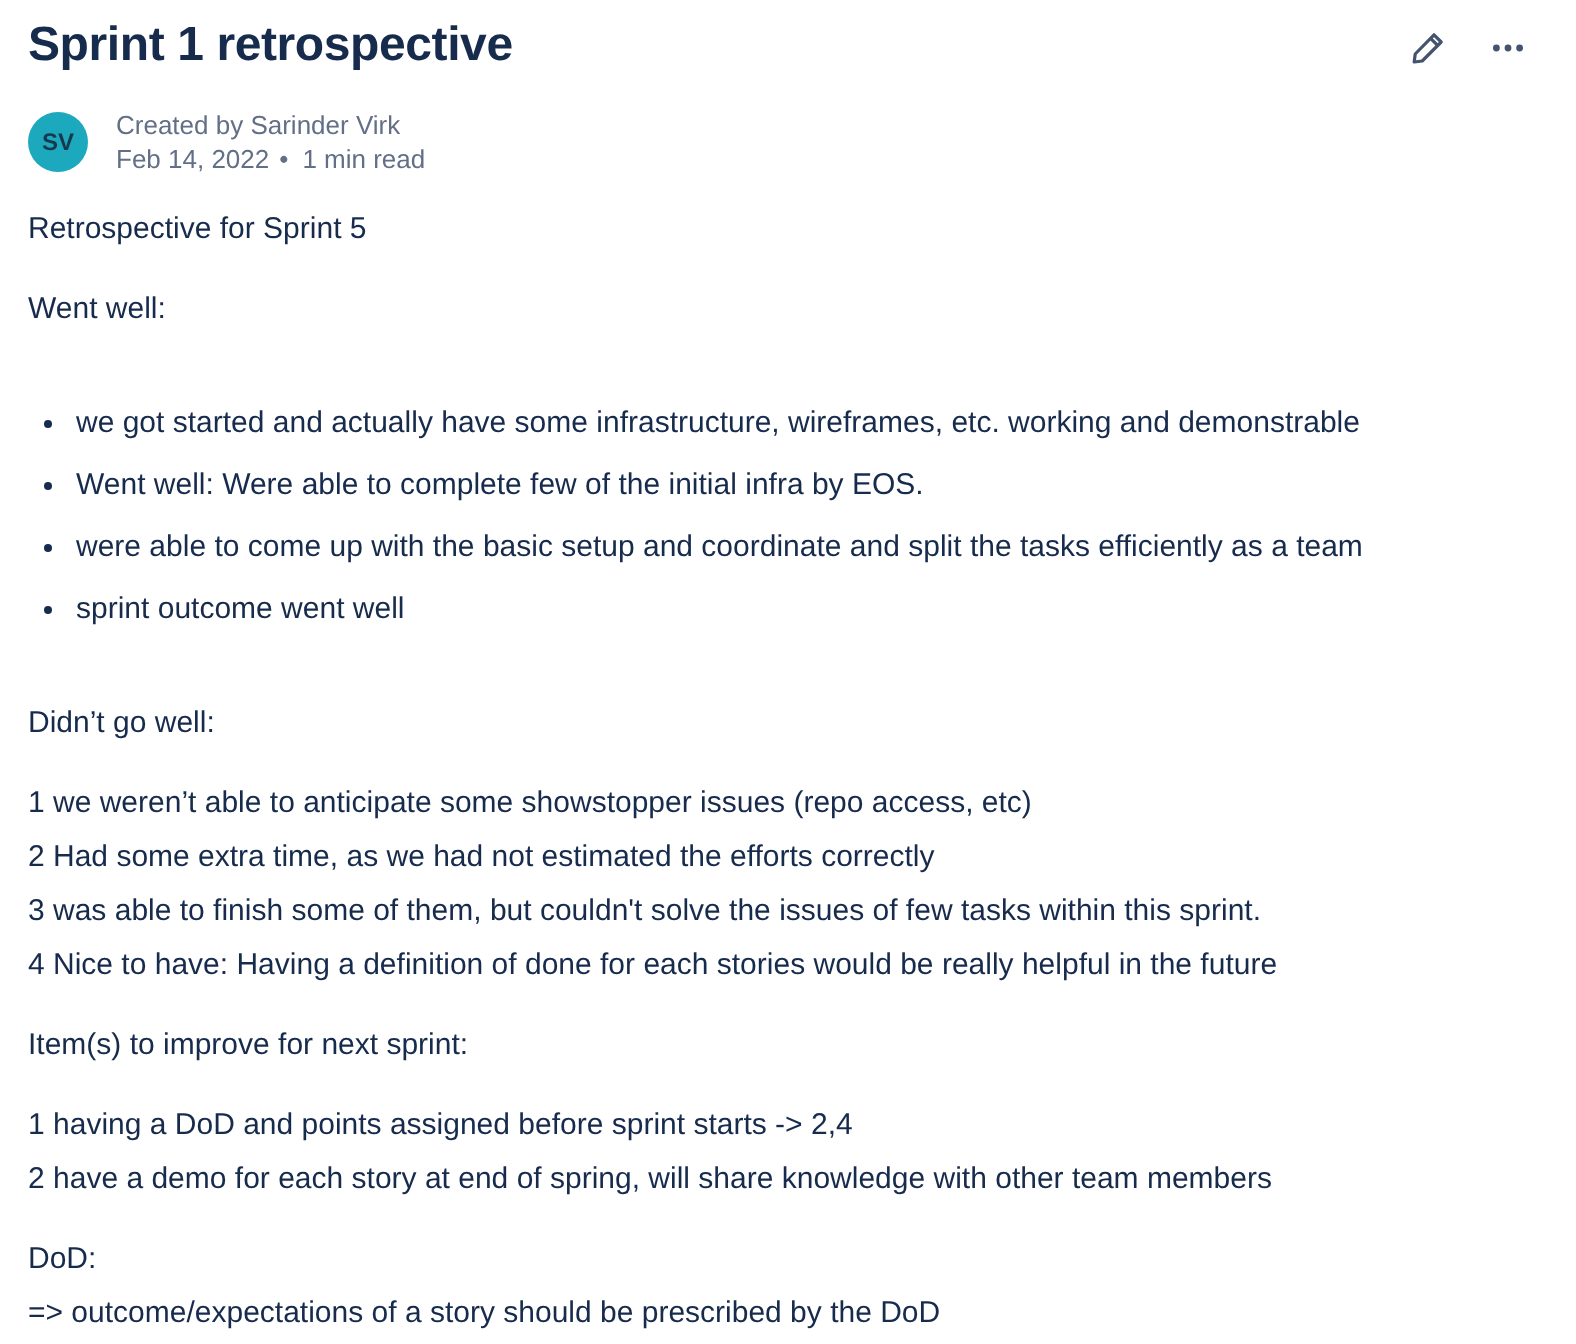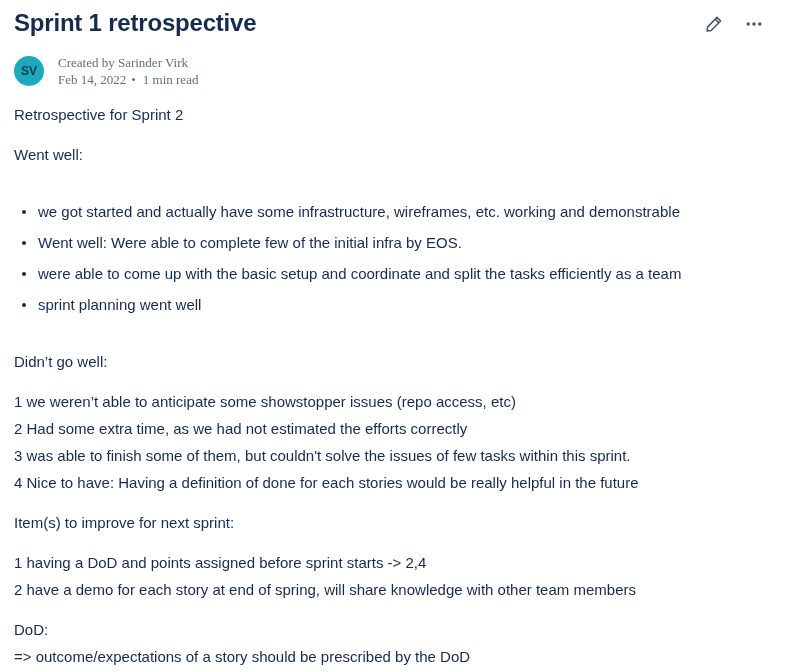--- a/index.html
+++ b/index.html
@@ -26,21 +26,21 @@
     display:flex;align-items:center;justify-content:center;
   }
   .icon-btn svg{display:block;}
   .byline{display:flex;gap:14px;margin-top:14px;align-items:center;}
   .avatar{
     width:30px;height:30px;border-radius:50%;flex:0 0 auto;
     background:var(--avatar-bg);color:var(--avatar-text);
     display:flex;align-items:center;justify-content:center;
     font-size:12px;font-weight:700;cursor:pointer;border:none;
   }
-  .byline-text{font-size:13px;line-height:17px;color:var(--muted);font-family:Liberation Serif, serif;}
+  .byline-text{font-size:13px;line-height:17px;color:var(--muted);}
   .meta .dot{margin:0 7px 0 5px;}
   .article{margin-top:10px;font-size:15px;line-height:27px;}
   .article p{margin:13px 0;}
   .article ul{margin:30px 0;padding:0;list-style:none;}
   .article li{margin:4px 0;padding-left:24px;position:relative;}
   .article li::before{
     content:"";position:absolute;left:8px;top:11.5px;width:4px;height:4px;
     border-radius:50%;background:currentColor;
   }
   .article .line{display:block;}
@@ -77,27 +77,27 @@
     <button class="avatar">SV</button>
     <div class="byline-text">
       <div>Created by Sarinder Virk</div>
       <div class="meta">
         <span>Feb 14, 2022</span><span class="dot">•</span><span>1 min read</span>
       </div>
     </div>
   </div>
 
   <div class="article">
-      <p>Retrospective for Sprint 2</p>
+      <p>Retrospective for Sprint 5</p>
       <p>Went well:</p>
       <ul>
         <li>we got started and actually have some infrastructure, wireframes, etc. working and demonstrable</li>
         <li>Went well: Were able to complete few of the initial infra by EOS.</li>
         <li>were able to come up with the basic setup and coordinate and split the tasks efficiently as a team</li>
-        <li>sprint planning went well</li>
+        <li>sprint outcome went well</li>
       </ul>
       <p>Didn’t go well:</p>
       <p>
         <span class="line">1 we weren’t able to anticipate some showstopper issues (repo access, etc)</span>
         <span class="line">2 Had some extra time, as we had not estimated the efforts correctly</span>
         <span class="line">3 was able to finish some of them, but couldn't solve the issues of few tasks within this sprint.</span>
         <span class="line">4 Nice to have: Having a definition of done for each stories would be really helpful in the future</span>
       </p>
       <p>Item(s) to improve for next sprint:</p>
       <p>

